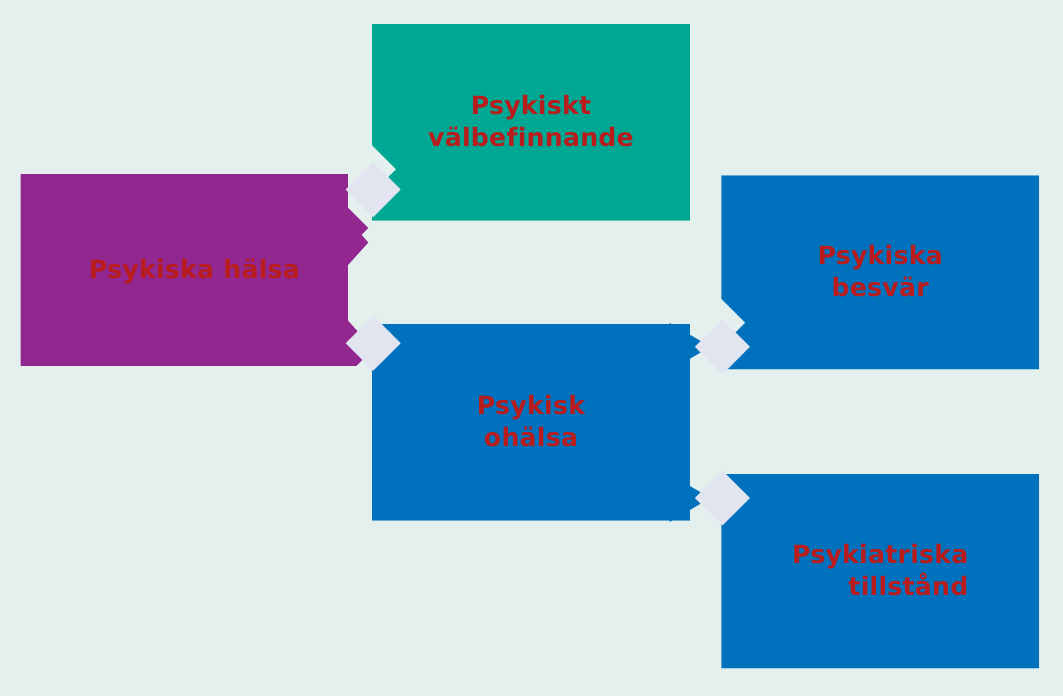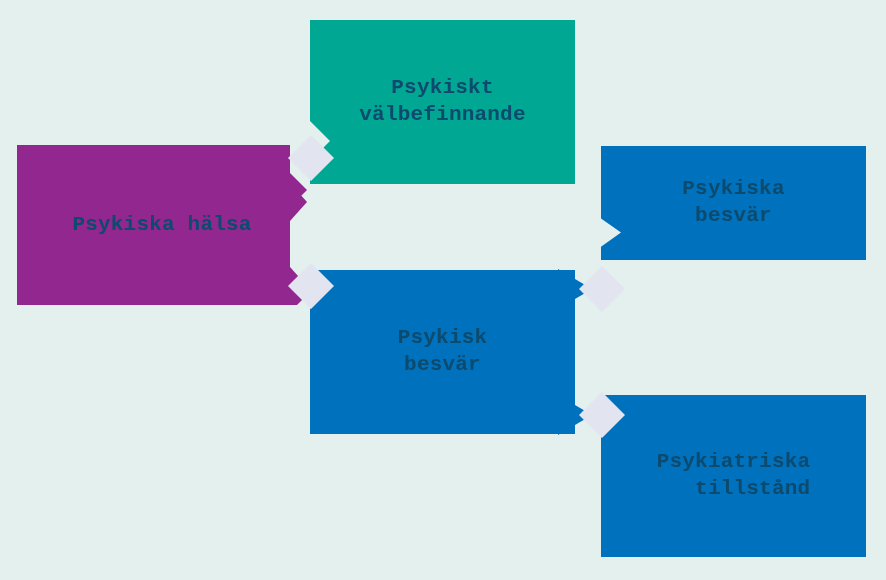--- a/index.html
+++ b/index.html
@@ -24,28 +24,27 @@
     position: absolute;
     display: flex;
     align-items: center;
     justify-content: center;
     text-align: center;
     box-sizing: border-box;
   }
   .node-label {
     position: relative;
     z-index: 3;
-    color: #0c4a6e;
+    color: #b91c1c;
     font-weight: bold;
     font-size: 21px;
     line-height: 1.28;
     letter-spacing: 0.2px;
     white-space: pre-line;
     padding: 0 14px;
-    font-family: Liberation Mono, monospace;
   }
   .shape {
     position: absolute;
     inset: 0;
     z-index: 1;
   }
   .shape svg {
     display: block;
     width: 100%;
     height: 100%;
@@ -118,36 +117,36 @@
     <div class="shape">
       <svg viewBox="0 0 265 164" preserveAspectRatio="none" style="overflow:visible;">
 
         <polygon points="248,0 265,0 265,0 248,0" fill="#0071bc"></polygon>
         <polygon points="248,-1 282,19 248,39" fill="#0071bc"></polygon>
 
         <polygon points="248,125 282,145 248,165" fill="#0071bc"></polygon>
       </svg>
     </div>
     <span class="node-label">Psykisk
-besvär</span>
+ohälsa</span>
   </div>
 
   <div class="connector" style="left:579px; top:266px; width:46px; height:46px;">
     <svg viewBox="0 0 46 46">
       <polygon points="23,0 46,23 23,46 0,23" fill="#e2e4f0"></polygon>
     </svg>
   </div>
 
   <div class="connector" style="left:579px; top:392px; width:46px; height:46px;">
     <svg viewBox="0 0 46 46">
       <polygon points="23,0 46,23 23,46 0,23" fill="#e2e4f0"></polygon>
     </svg>
   </div>
 
-  <div class="node" style="left:601px; top:146px; width:265px; height:114px;">
+  <div class="node" style="left:601px; top:146px; width:265px; height:162px;">
     <div class="shape">
       <svg viewBox="0 0 265 162" preserveAspectRatio="none">
 
         <path d="M0,0 L265,0 L265,162 L0,162 L0,143 L20,123 L0,103 Z" fill="#0071bc"></path>
       </svg>
     </div>
     <span class="node-label">Psykiska
 besvär</span>
   </div>
 

